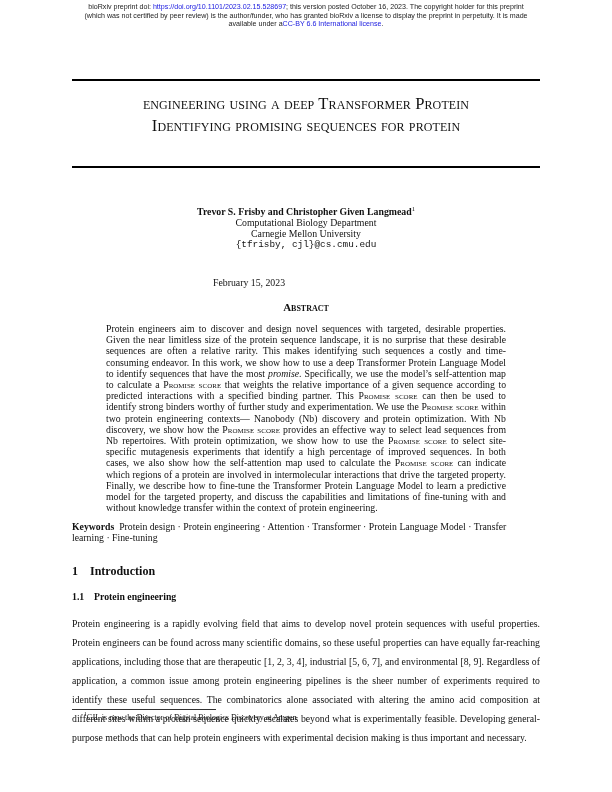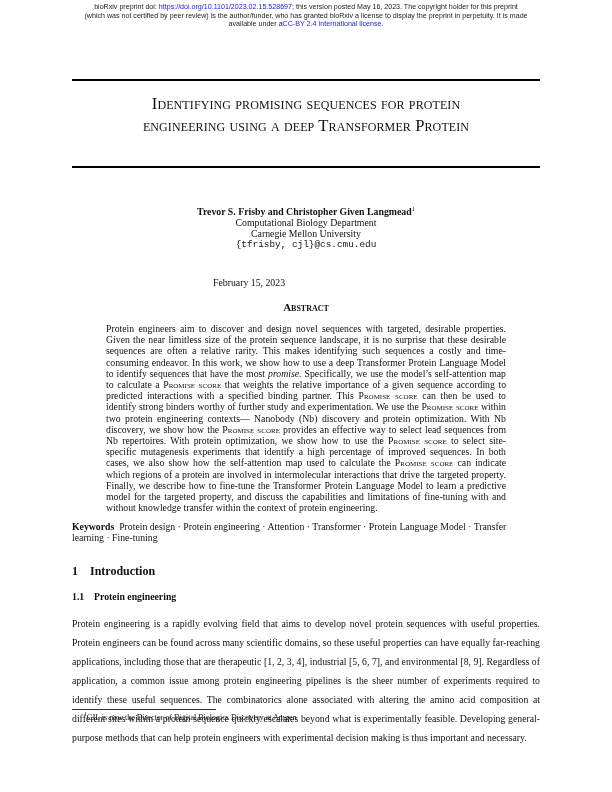--- a/index.html
+++ b/index.html
@@ -33,29 +33,29 @@
   .intro { position: absolute; top: 614px; left: 72px; width: 468px; font-size: 9.75px;
            line-height: 19px; text-align: justify; }
   .fn-rule { position: absolute; top: 709px; left: 72px; width: 144px; height: 0.6px; background: #333; }
   .footnote { position: absolute; top: 711px; left: 84px; font-size: 8px; }
   .footnote sup { font-size: 5.5px; }
 </style>
 </head>
 <body>
 
 <div class="header">
-  <div><span>bioRxiv preprint doi: </span><a>https://doi.org/10.1101/2023.02.15.528697</a><span>; this version posted May 16, 2023. The copyright holder for this preprint</span></div>
+  <div><span>bioRxiv preprint doi: </span><a>https://doi.org/10.1101/2023.02.15.528697</a><span>; this version posted October 16, 2023. The copyright holder for this preprint</span></div>
   <div>(which was not certified by peer review) is the author/funder, who has granted bioRxiv a license to display the preprint in perpetuity. It is made</div>
-  <div><span>available under a</span><a>CC-BY 2.4 International license</a><span>.</span></div>
+  <div><span>available under a</span><a>CC-BY 6.6 International license</a><span>.</span></div>
 </div>
 
 <div class="rule top"></div>
 <div class="title">
+  <div>engineering using a deep Transformer Protein</div>
   <div>Identifying promising sequences for protein</div>
-  <div>engineering using a deep Transformer Protein</div>
 </div>
 <div class="rule bottom"></div>
 
 <div class="authors">
   <div class="names"><span>Trevor S. Frisby and Christopher Given Langmead</span><sup>1</sup></div>
   <div>Computational Biology Department</div>
   <div>Carnegie Mellon University</div>
   <div class="mono">{tfrisby, cjl}@cs.cmu.edu</div>
 </div>
 

